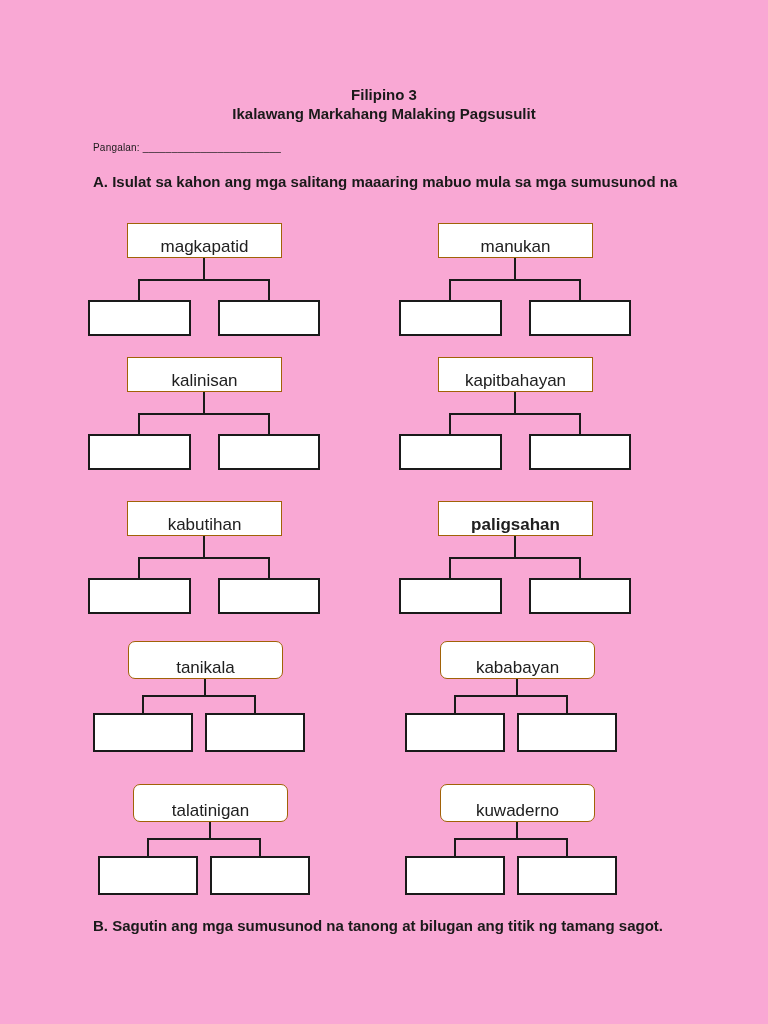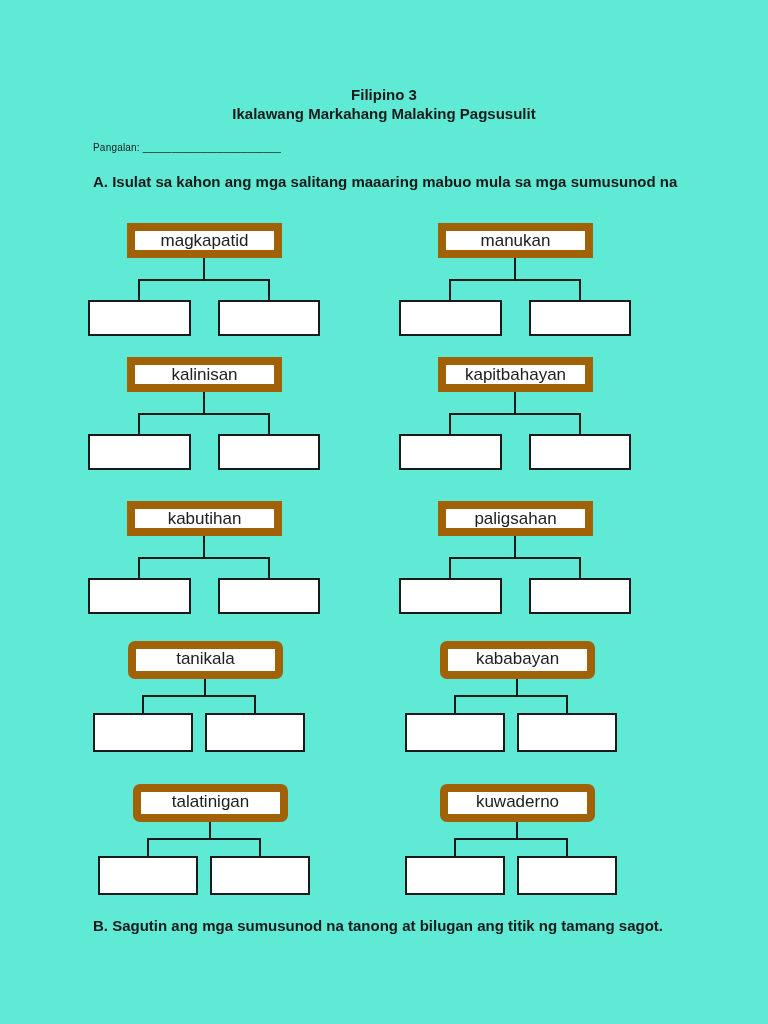--- a/index.html
+++ b/index.html
@@ -4,43 +4,43 @@
 <style>
   html, body { margin: 0; padding: 0; }
   body {
     width: 768px; height: 1024px;
     background: #ffffff;
     font-family: "Liberation Sans", sans-serif;
     color: #1a1a1a;
     position: relative;
     overflow: hidden;
   }
-  .page { position: absolute; left: 0; top: 0; width: 768px; height: 1024px; background: #5eead4; }
+  .page { position: absolute; left: 0; top: 0; width: 768px; height: 1024px; background: #f9a8d4; }
 
   .title-block {
     position: absolute; top: 85px; left: 0; width: 768px;
     text-align: center; font-weight: bold; font-size: 15px; line-height: 19px;
   }
   .name-line {
     position: absolute; top: 142px; left: 93px;
     font-size: 10px; font-weight: normal; letter-spacing: 0.2px;
   }
   .sec {
     position: absolute; left: 93px;
     font-size: 15px; font-weight: bold; line-height: 20px;
   }
   .sec-a { top: 172px; width: 600px; }
   .sec-b { top: 916px; width: 640px; }
 
   
   .tree { position: absolute; width: 235px; height: 113px; }
   .tree .tbox {
     position: absolute; left: 41px; top: 0; width: 155px; height: 35px;
-    border: 8px solid #a16207; background: #fff; box-sizing: border-box;
-    display: flex; align-items: flex-start; justify-content: center;
+    border: 1px solid #a16207; background: #fff; box-sizing: border-box;
+    display: flex; align-items: flex-end; justify-content: center;
     font-size: 17px; color: #202020;
   }
   .tree .stub   { position: absolute; left: 117px; top: 35px; height: 21px; width: 0; border-left: 2px solid #1a1a1a; }
   .tree .hbar   { position: absolute; left: 53px;  top: 56px; width: 131px; height: 0; border-top: 2px solid #1a1a1a; }
   .tree .drop   { position: absolute; top: 56px; height: 21px; width: 0; border-left: 2px solid #1a1a1a; }
   .tree .drop-l { left: 52px; }
   .tree .drop-r { left: 182px; }
   .tree .cbox {
     position: absolute; top: 77px; height: 36px;
     border: 2px solid #1a1a1a; background: #fff; box-sizing: border-box;
@@ -125,21 +125,21 @@
     <div class="tbox">
         <span>kabutihan</span>
       </div>
     <div class="stub"></div>
     <div class="hbar"></div>
     <div class="drop drop-l"></div>
     <div class="drop drop-r"></div>
     <div class="cbox cbox-l"></div>
     <div class="cbox cbox-r"></div>
   </div>
-  <div class="tree" style="left:397px; top:501px;">
+  <div class="tree" style="left:397px; top:501px;font-weight:bold;">
     <div class="tbox">
         <span>paligsahan</span>
       </div>
     <div class="stub"></div>
     <div class="hbar"></div>
     <div class="drop drop-l"></div>
     <div class="drop drop-r"></div>
     <div class="cbox cbox-l"></div>
     <div class="cbox cbox-r"></div>
   </div>

